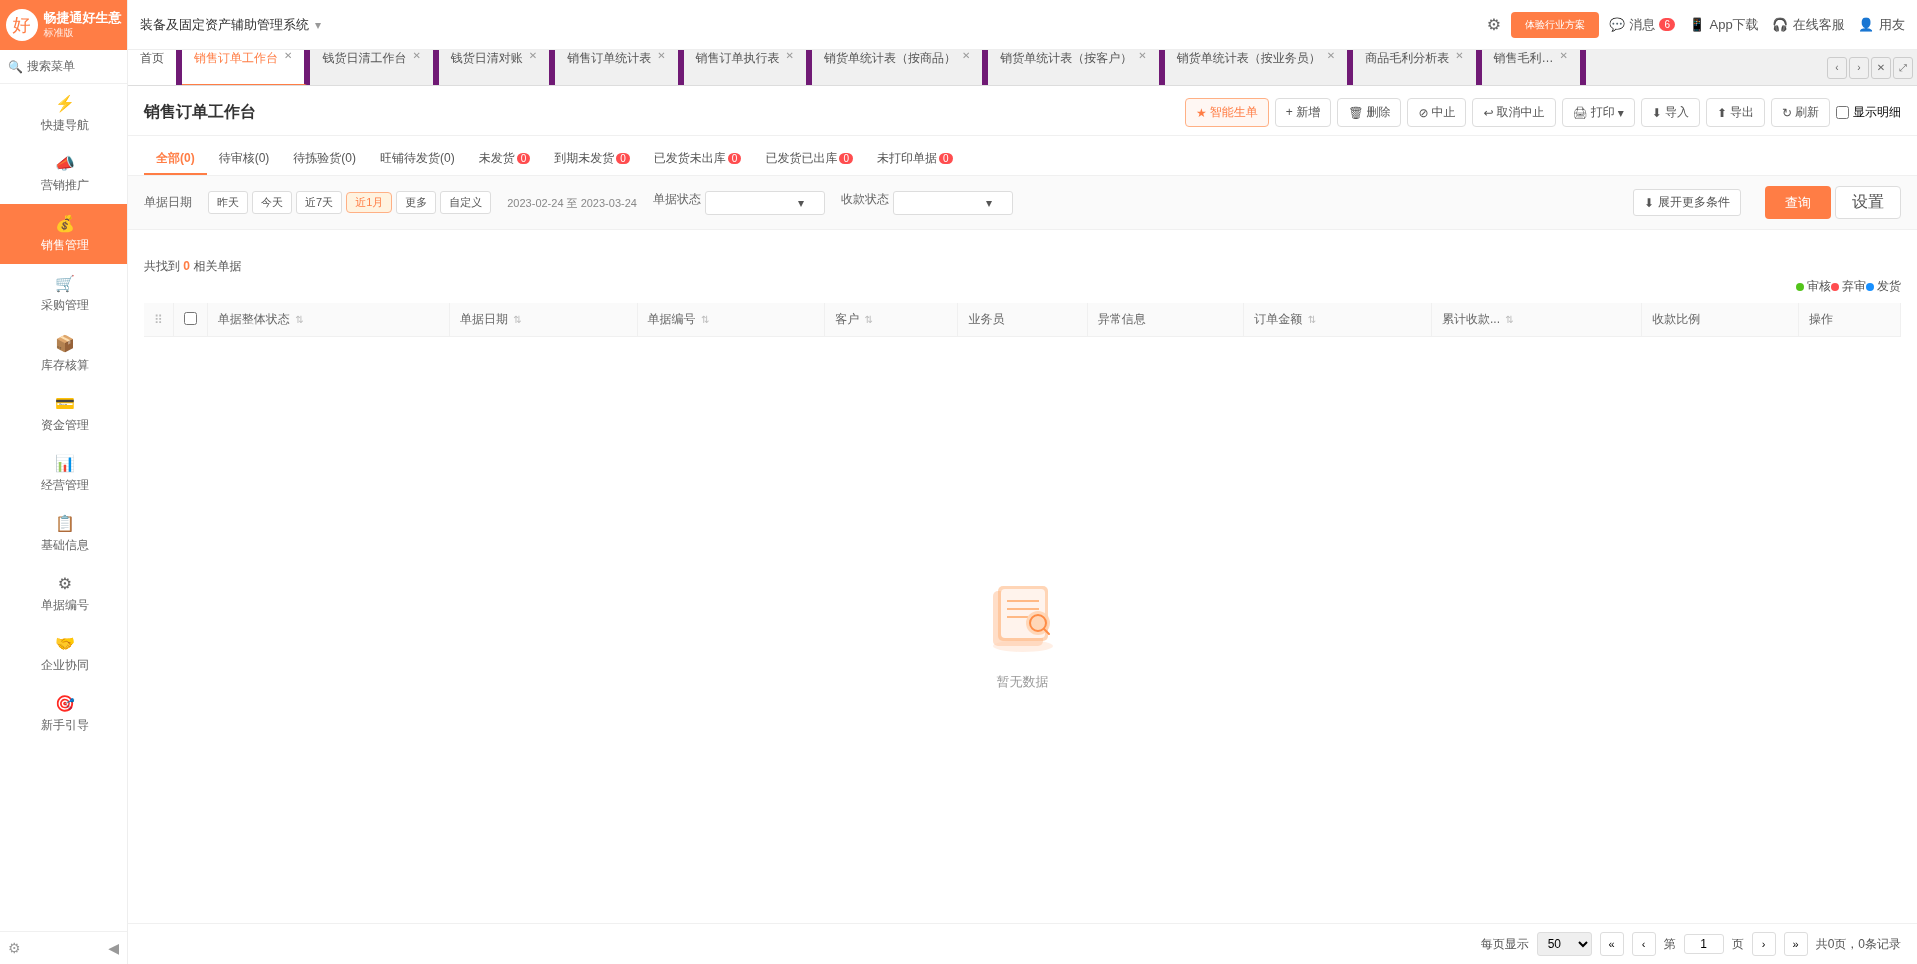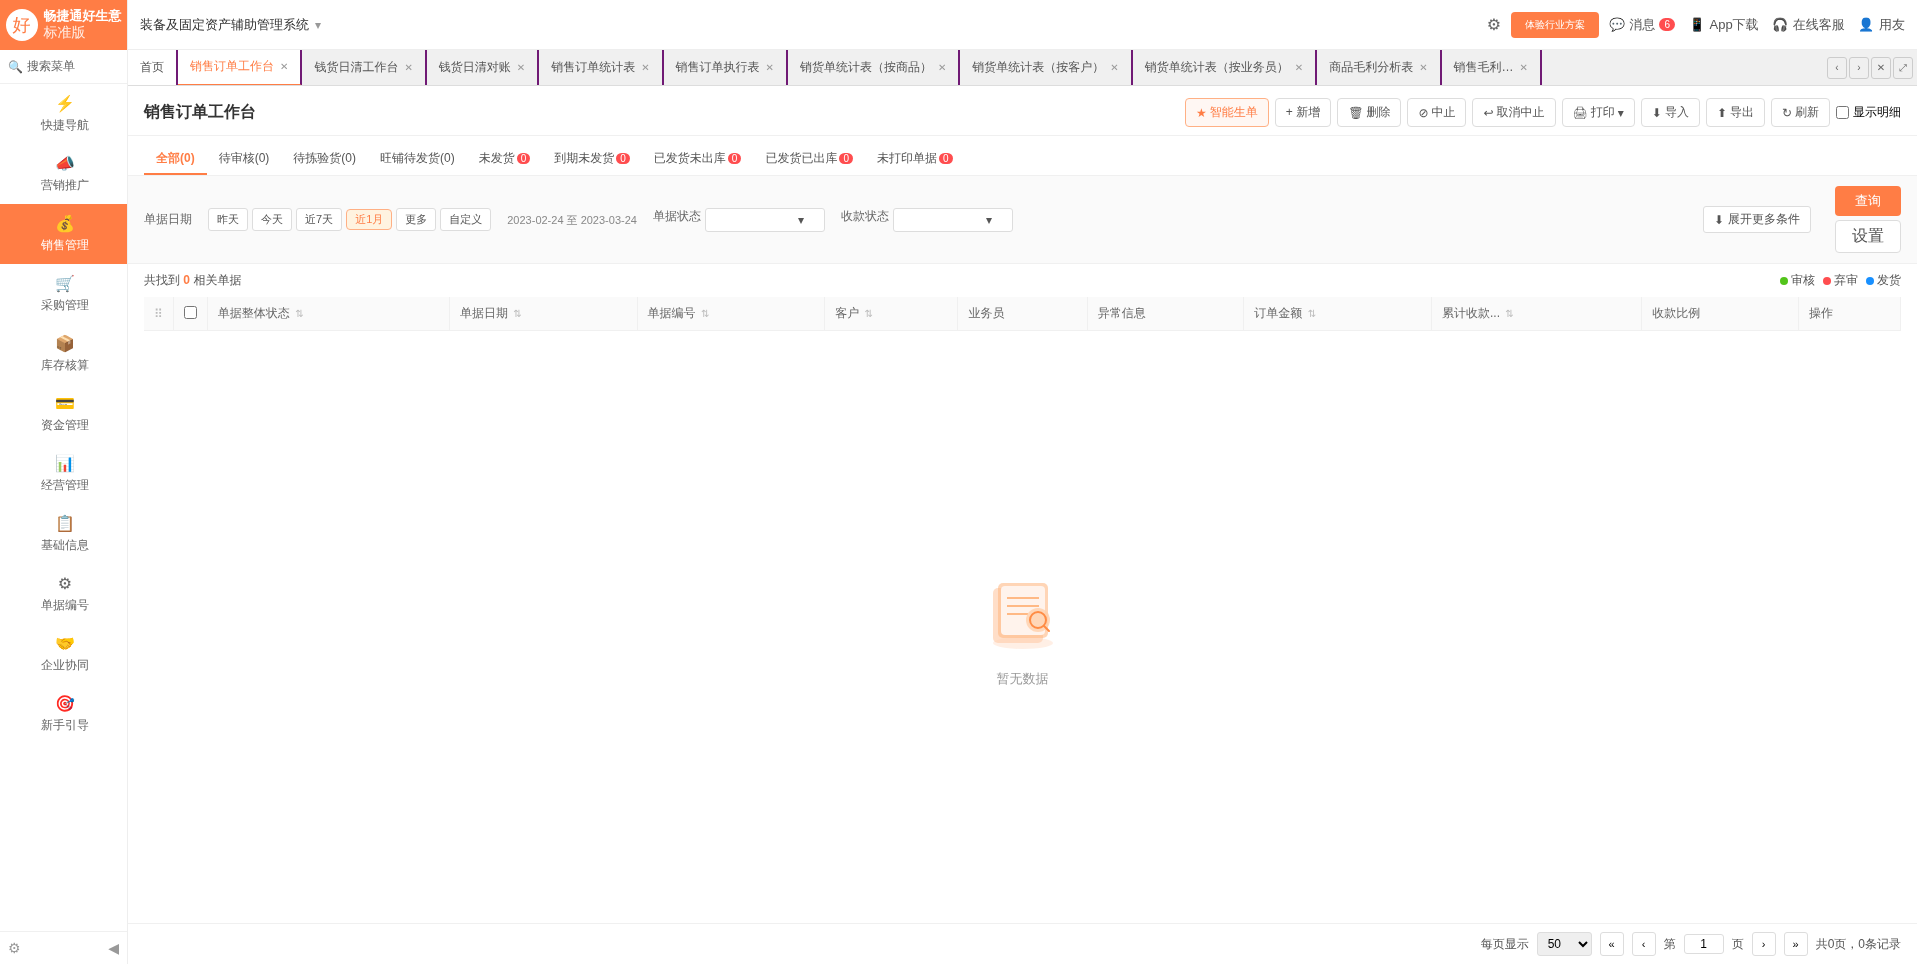--- a/index.html
+++ b/index.html
@@ -3,21 +3,21 @@
   <meta charset="utf-8">
   <style>
     * { box-sizing: border-box; margin: 0; padding: 0; }
     body { font-family: 'Microsoft YaHei', Arial, sans-serif; font-size: 12px; background: #f5f5f5; display: flex; height: 964px; overflow: hidden; }
 
     
     .sidebar { width: 128px; background: #fff; display: flex; flex-direction: column; border-right: 1px solid #eee; flex-shrink: 0; }
     .sidebar-logo { background: #ff7d45; height: 50px; display: flex; align-items: center; justify-content: center; gap: 6px; }
     .sidebar-logo-icon { width: 32px; height: 32px; background: #fff; border-radius: 50%; display: flex; align-items: center; justify-content: center; font-size: 18px; color: #ff7d45; }
     .sidebar-logo-text { color: #fff; font-size: 13px; font-weight: bold; line-height: 1.2; }
-    .sidebar-logo-sub { font-size: 14px; color: rgba(255,255,255,0.85); }
+    .sidebar-logo-sub { font-size: 10px; color: rgba(255,255,255,0.85); }
     .sidebar-search { padding: 8px; border-bottom: 1px solid #f0f0f0; display: flex; align-items: center; gap: 4px; cursor: pointer; color: #666; }
     .sidebar-search span { font-size: 12px; }
     .sidebar-nav-item { display: flex; flex-direction: column; align-items: center; justify-content: center; padding: 10px 4px; cursor: pointer; color: #666; gap: 4px; font-size: 12px; border-left: 3px solid transparent; }
     .sidebar-nav-item.active { background: #ff7d45; color: #fff; border-left-color: #ff7d45; }
     .sidebar-nav-item .nav-icon { font-size: 16px; }
     .sidebar-bottom { margin-top: auto; padding: 8px; display: flex; justify-content: space-between; border-top: 1px solid #f0f0f0; }
     .sidebar-bottom-btn { cursor: pointer; color: #999; font-size: 14px; }
 
     
     .main { flex: 1; display: flex; flex-direction: column; overflow: hidden; }
@@ -27,21 +27,21 @@
     .topbar-title { font-size: 13px; color: #333; flex: 1; display: flex; align-items: center; gap: 6px; }
     .topbar-chevron { color: #999; font-size: 12px; }
     .topbar-settings { color: #666; font-size: 16px; cursor: pointer; }
     .topbar-btn { background: #ff7d45; color: #fff; border: none; border-radius: 4px; padding: 6px 14px; font-size: 10px; cursor: pointer; }
     .topbar-right { display: flex; align-items: center; gap: 14px; color: #555; font-size: 13px; }
     .topbar-right-item { display: flex; align-items: center; gap: 4px; cursor: pointer; }
     .badge { background: #ff4d4f; color: #fff; border-radius: 10px; font-size: 10px; padding: 1px 5px; min-width: 16px; text-align: center; }
 
     
     .tabbar { height: 36px; background: #f0f0f0; display: flex; align-items: center; border-bottom: 1px solid #ddd; flex-shrink: 0; overflow: hidden; }
-    .tab { display: flex; align-items: center; gap: 4px; padding: 0 12px; height: 36px; font-size: 12px; color: #555; cursor: pointer; border-right: 2px solid #701a75; white-space: nowrap; background: #f0f0f0; flex-shrink: 0; }
+    .tab { display: flex; align-items: flex-start; gap: 4px; padding: 0 12px; height: 36px; font-size: 12px; color: #555; cursor: pointer; border-right: 6px solid #701a75; white-space: nowrap; background: #f0f0f0; flex-shrink: 0; }
     .tab.active { background: #fff; color: #ff7d45; border-bottom: 2px solid #ff7d45; }
     .tab:first-child { background: #fff; }
     .tab-close { font-size: 10px; color: #999; margin-left: 2px; }
     .tabbar-nav { display: flex; align-items: center; gap: 2px; padding: 0 4px; margin-left: auto; flex-shrink: 0; }
     .tabbar-nav-btn { background: none; border: 1px solid #ccc; border-radius: 3px; width: 20px; height: 22px; cursor: pointer; display: flex; align-items: center; justify-content: center; font-size: 10px; color: #666; }
 
     
     .content { flex: 1; overflow: hidden; display: flex; flex-direction: column; background: #fff; }
     .content-header { padding: 12px 16px 8px; display: flex; align-items: center; justify-content: space-between; border-bottom: 1px solid #f0f0f0; flex-shrink: 0; }
     .content-title { font-size: 16px; font-weight: bold; color: #333; }
@@ -67,21 +67,21 @@
     .filter-select-box { border: 1px solid #ddd; border-radius: 3px; padding: 4px 20px 4px 8px; font-size: 12px; background: #fff; min-width: 120px; position: relative; color: #555; cursor: pointer; display: flex; align-items: center; justify-content: space-between; }
     .expand-btn { padding: 4px 10px; border: 1px solid #ddd; border-radius: 3px; background: #fff; font-size: 12px; cursor: pointer; color: #555; display: flex; align-items: center; gap: 4px; margin-left: auto; }
     .query-btn { background: #ff7d45; color: #fff; border: none; border-radius: 4px; padding: 6px 20px; font-size: 13px; cursor: pointer; }
     .set-btn { background: #fff; color: #555; border: 1px solid #ddd; border-radius: 4px; padding: 5px 16px; font-size: 16px; cursor: pointer; }
 
     
     .table-area { flex: 1; overflow: auto; padding: 8px 16px; display: flex; flex-direction: column; }
     .table-header-row { display: flex; align-items: center; justify-content: space-between; margin-bottom: 8px; }
     .table-count { font-size: 12px; color: #555; }
     .table-count em { color: #ff7d45; font-style: normal; font-weight: bold; }
-    .table-toolbar { display: flex; gap: 8px; }
+    .table-toolbar { display: flex; gap: 0; margin-top: 40px; }
     .table-toolbar-btn { display: flex; align-items: center; gap: 3px; font-size: 12px; cursor: pointer; color: #555; }
     .table-toolbar-btn .dot { width: 8px; height: 8px; border-radius: 50%; display: inline-block; }
     .dot-green { background: #52c41a; }
     .dot-red { background: #ff4d4f; }
     .dot-blue { background: #1890ff; }
 
     table { width: 100%; border-collapse: collapse; font-size: 12px; }
     thead tr { background: #fafafa; }
     th { padding: 8px 10px; text-align: left; color: #666; border-bottom: 1px solid #f0f0f0; border-right: 1px solid #f0f0f0; white-space: nowrap; font-weight: normal; }
     th .sort-icon { font-size: 10px; color: #bbb; margin-left: 2px; }
@@ -329,21 +329,21 @@
           <span class="filter-label">收款状态</span>
           <div class="filter-select-box">
             <span style="color:#bbb;"></span>
             <span>▾</span>
           </div>
         </div>
         <button class="expand-btn">
           <span>⬇</span>
           <span>展开更多条件</span>
         </button>
-        <div style="display:flex;flex-direction:column;gap:4px;margin-left:8px;justify-content:center;">
+        <div style="display:flex;flex-direction:row;gap:4px;margin-left:8px;justify-content:center;">
           <button class="query-btn">查询</button>
           <button class="set-btn">设置</button>
         </div>
       </div>
     </div>
 
     <div class="table-area">
       <div class="table-header-row">
         <div class="table-count">
           <span>共找到</span>

